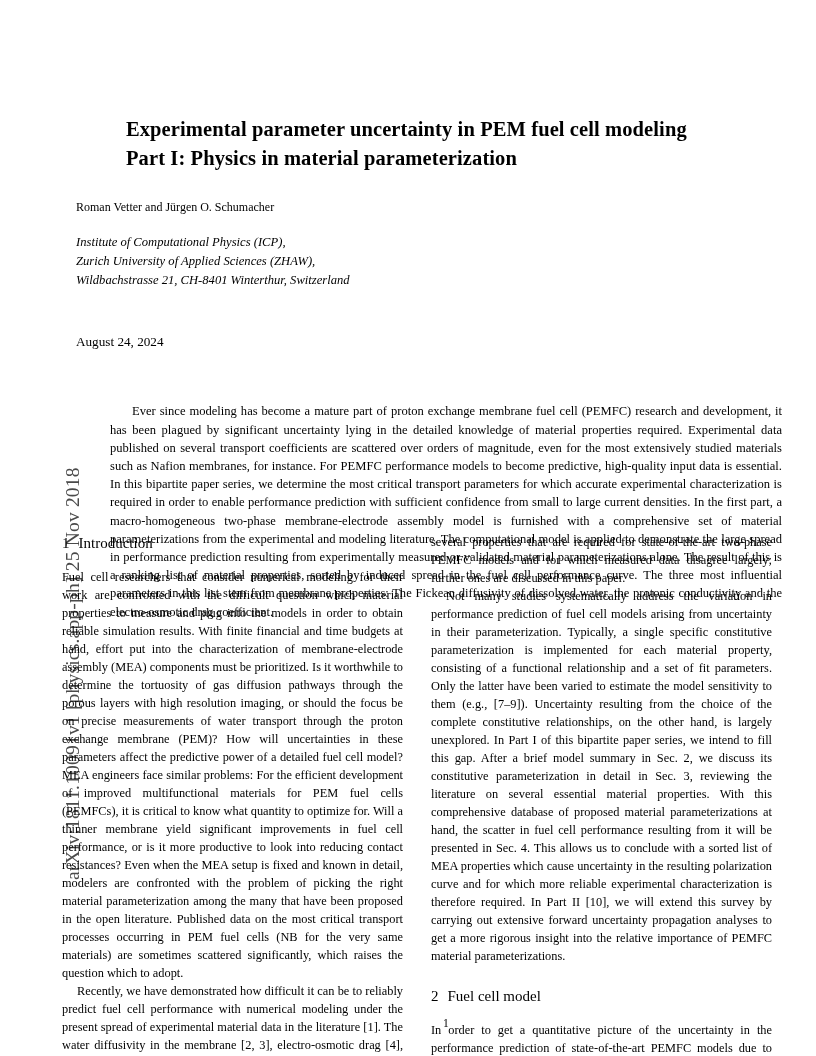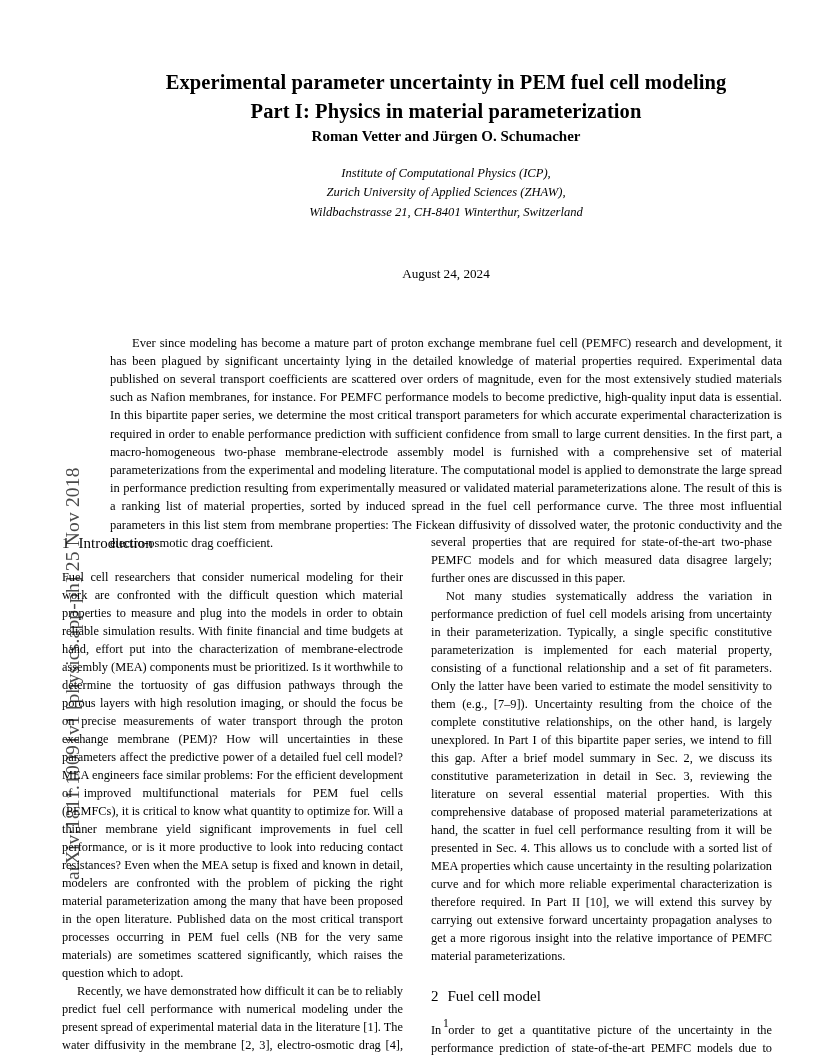--- a/index.html
+++ b/index.html
@@ -39,37 +39,36 @@
   
   .page {
     position: absolute;
     left: 76px;
     top: 0px;
     width: 740px;
     height: 1056px;
   }
 
   .masthead {
-    padding-top: 68px;
-    text-align: center;
+    padding-top: 115px;
   }
   .title {
     font-size: 20.5px;
     font-weight: bold;
     line-height: 1.42;
     letter-spacing: 0.1px;
     margin: 0 auto;
     width: 640px;
   }
   .title-line { display: block; }
 
   .authors {
-    font-size: 15px;
+    margin-top: 26px;
+    font-size: 12px;
     line-height: 1.4;
-    font-weight: bold;
   }
 
   .affiliation {
     margin-top: 17px;
     font-style: italic;
     font-size: 12.6px;
     line-height: 1.52;
   }
   .affil-line { display: block; }
 

